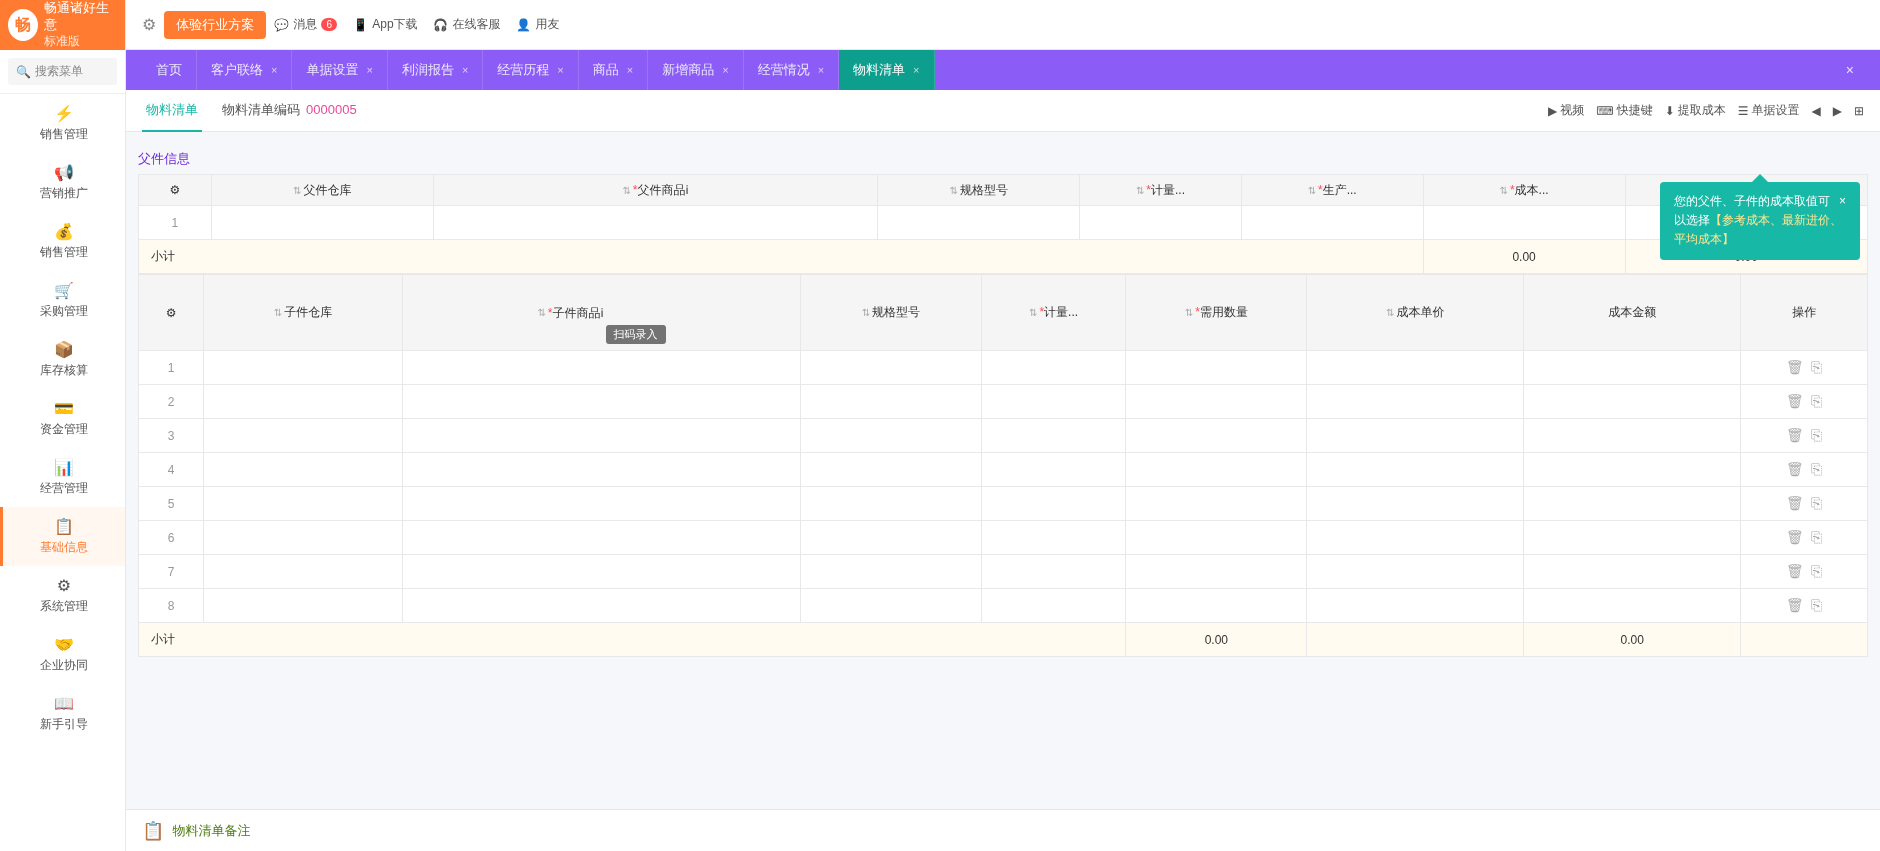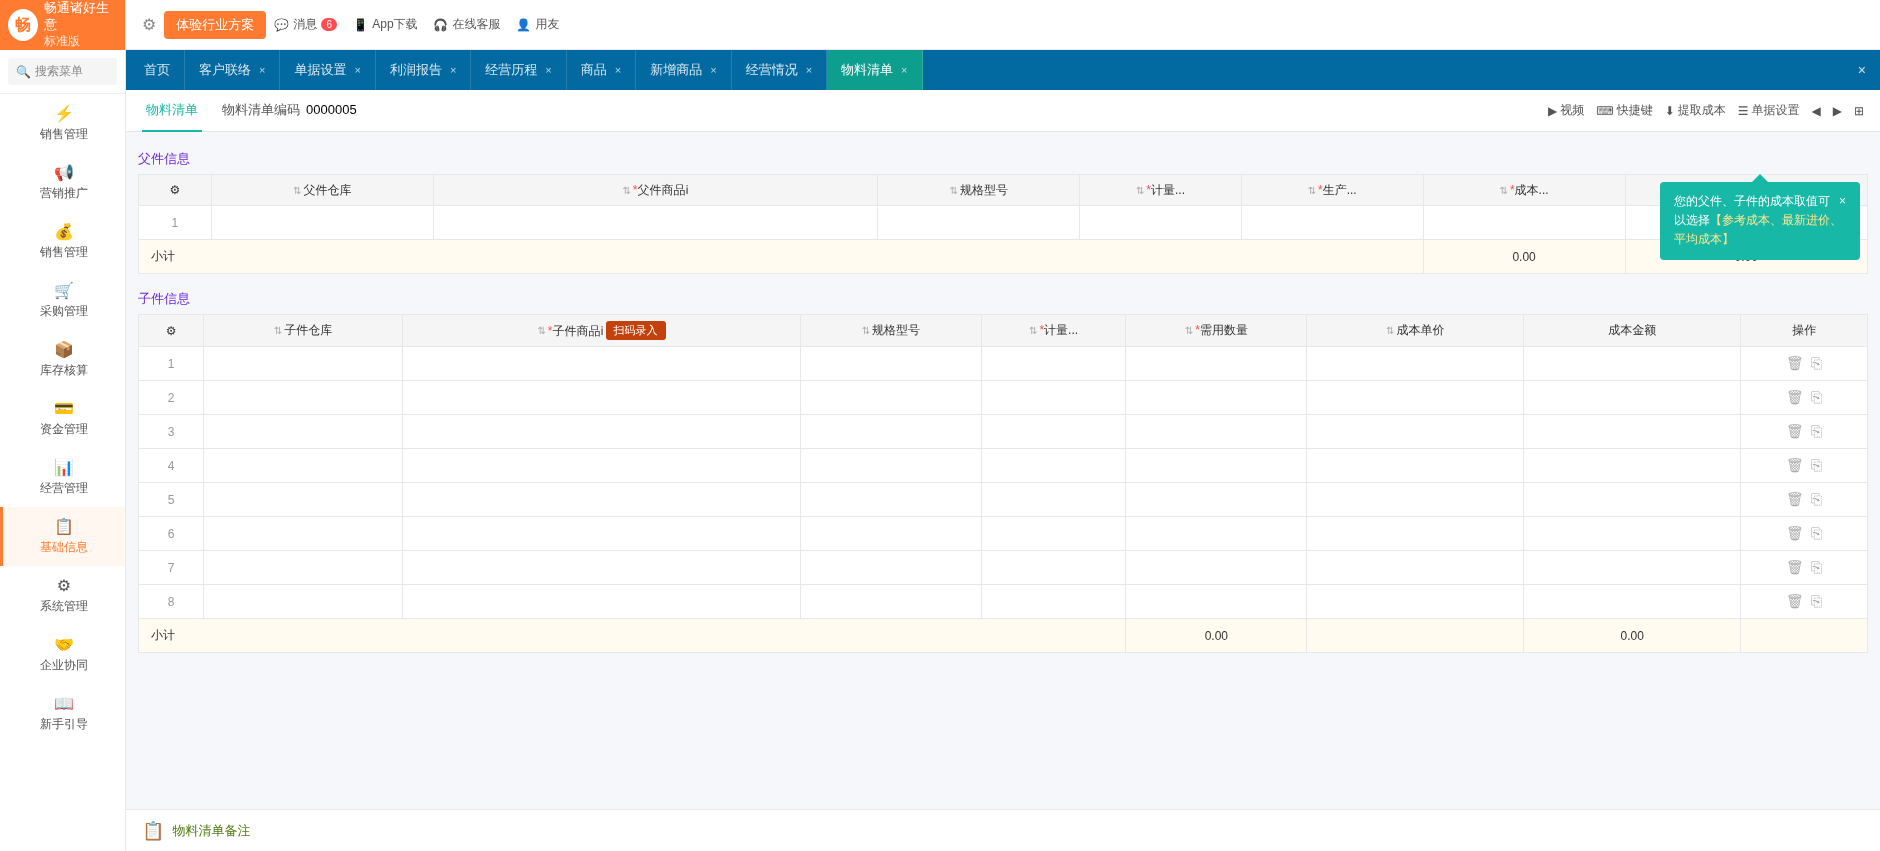--- a/index.html
+++ b/index.html
@@ -116,25 +116,25 @@
       border: none;
       border-radius: 4px;
       padding: 5px 12px;
       cursor: pointer;
       font-size: 13px;
     }
     .gear-icon { font-size: 16px; color: #888; cursor: pointer; }
 
     
     .nav-tabs {
-      background: #0369a1;
+      background: #8b5cf6;
       display: flex;
       align-items: center;
       height: 40px;
-      padding: 0 4px;
+      padding: 0 16px;
       overflow-x: auto;
     }
     .nav-tab {
       padding: 0 14px;
       height: 40px;
       display: flex;
       align-items: center;
       color: rgba(255,255,255,0.85);
       cursor: pointer;
       white-space: nowrap;
@@ -174,21 +174,21 @@
       height: 42px;
       display: flex;
       align-items: center;
       border-bottom: 2px solid transparent;
     }
     .sub-tab.active {
       color: #17b8a6;
       border-bottom-color: #17b8a6;
     }
     .breadcrumb-code {
-      color: #000000;
+      color: #ec4899;
       font-size: 13px;
     }
     .sub-header-right {
       margin-left: auto;
       display: flex;
       align-items: center;
       gap: 12px;
       color: #555;
       font-size: 12px;
     }
@@ -243,27 +243,28 @@
     }
     .data-table .subtotal-row td {
       background: #fffbf0;
       font-weight: 500;
     }
     .required-mark { color: #ff4d4f; }
     .th-inner { display: flex; align-items: center; justify-content: center; gap: 2px; }
     .sort-icon { color: #aaa; font-size: 10px; }
 
     .btn-scan {
-      background: #c2410c;
+      background: #737373;
       color: #fff;
       border: none;
       border-radius: 3px;
       padding: 2px 8px;
       font-size: 11px;
       cursor: pointer;
+      margin-top: 44px;
     }
 
     
     .action-icon {
       cursor: pointer;
       color: #aaa;
       font-size: 14px;
       padding: 2px;
     }
 
@@ -556,21 +557,20 @@
           <td></td>
         </tr>
         <tr class="subtotal-row">
           <td colspan="6" style="text-align:left; padding-left:12px;">小计</td>
           <td>0.00</td>
           <td>0.00</td>
         </tr>
       </tbody>
     </table>
 
-    <div class="section-title" style="margin-top:16px;">子件信息</div>
     <table class="data-table">
       <thead>
         <tr>
           <th class="col-settings">⚙</th>
           <th class="col-warehouse">
             <div class="th-inner">
                 <span class="sort-icon">⇅</span>
                 <span>子件仓库</span>
               </div>
           </th>

